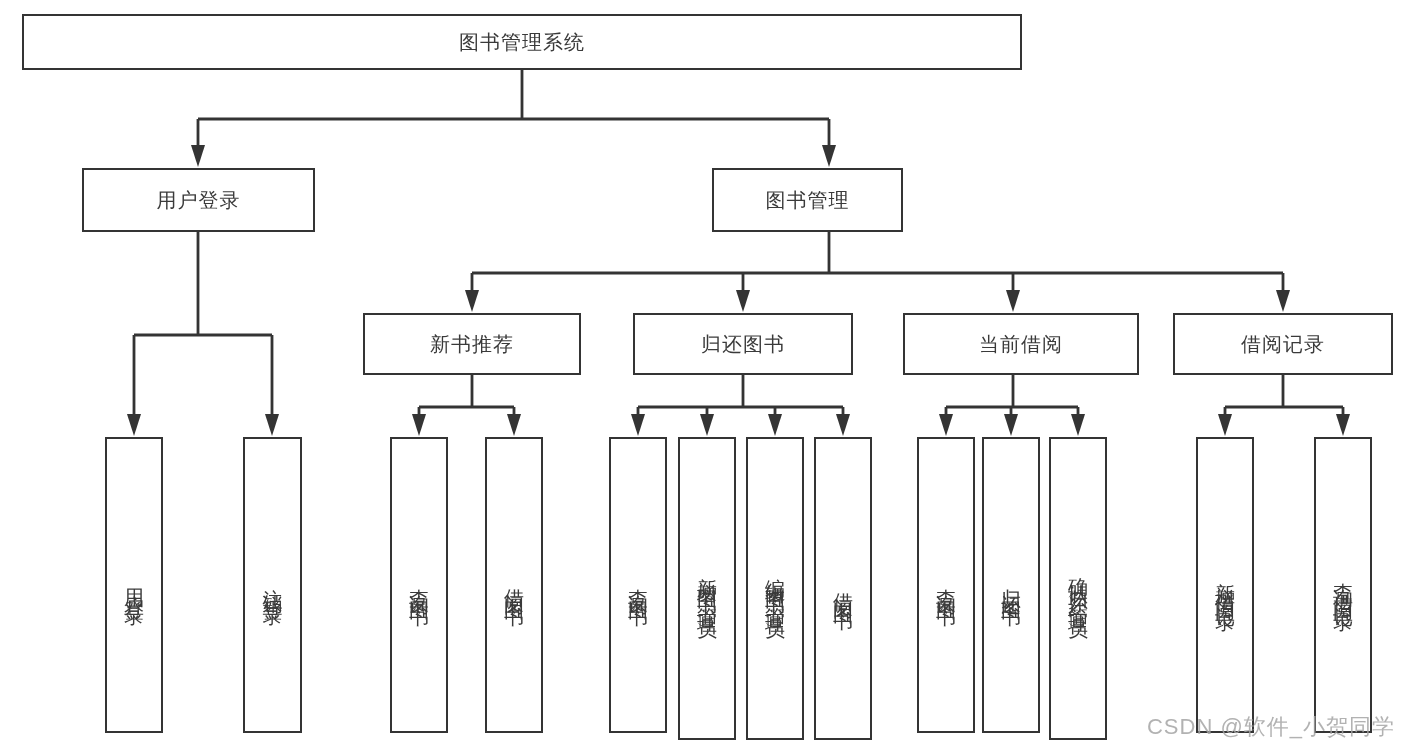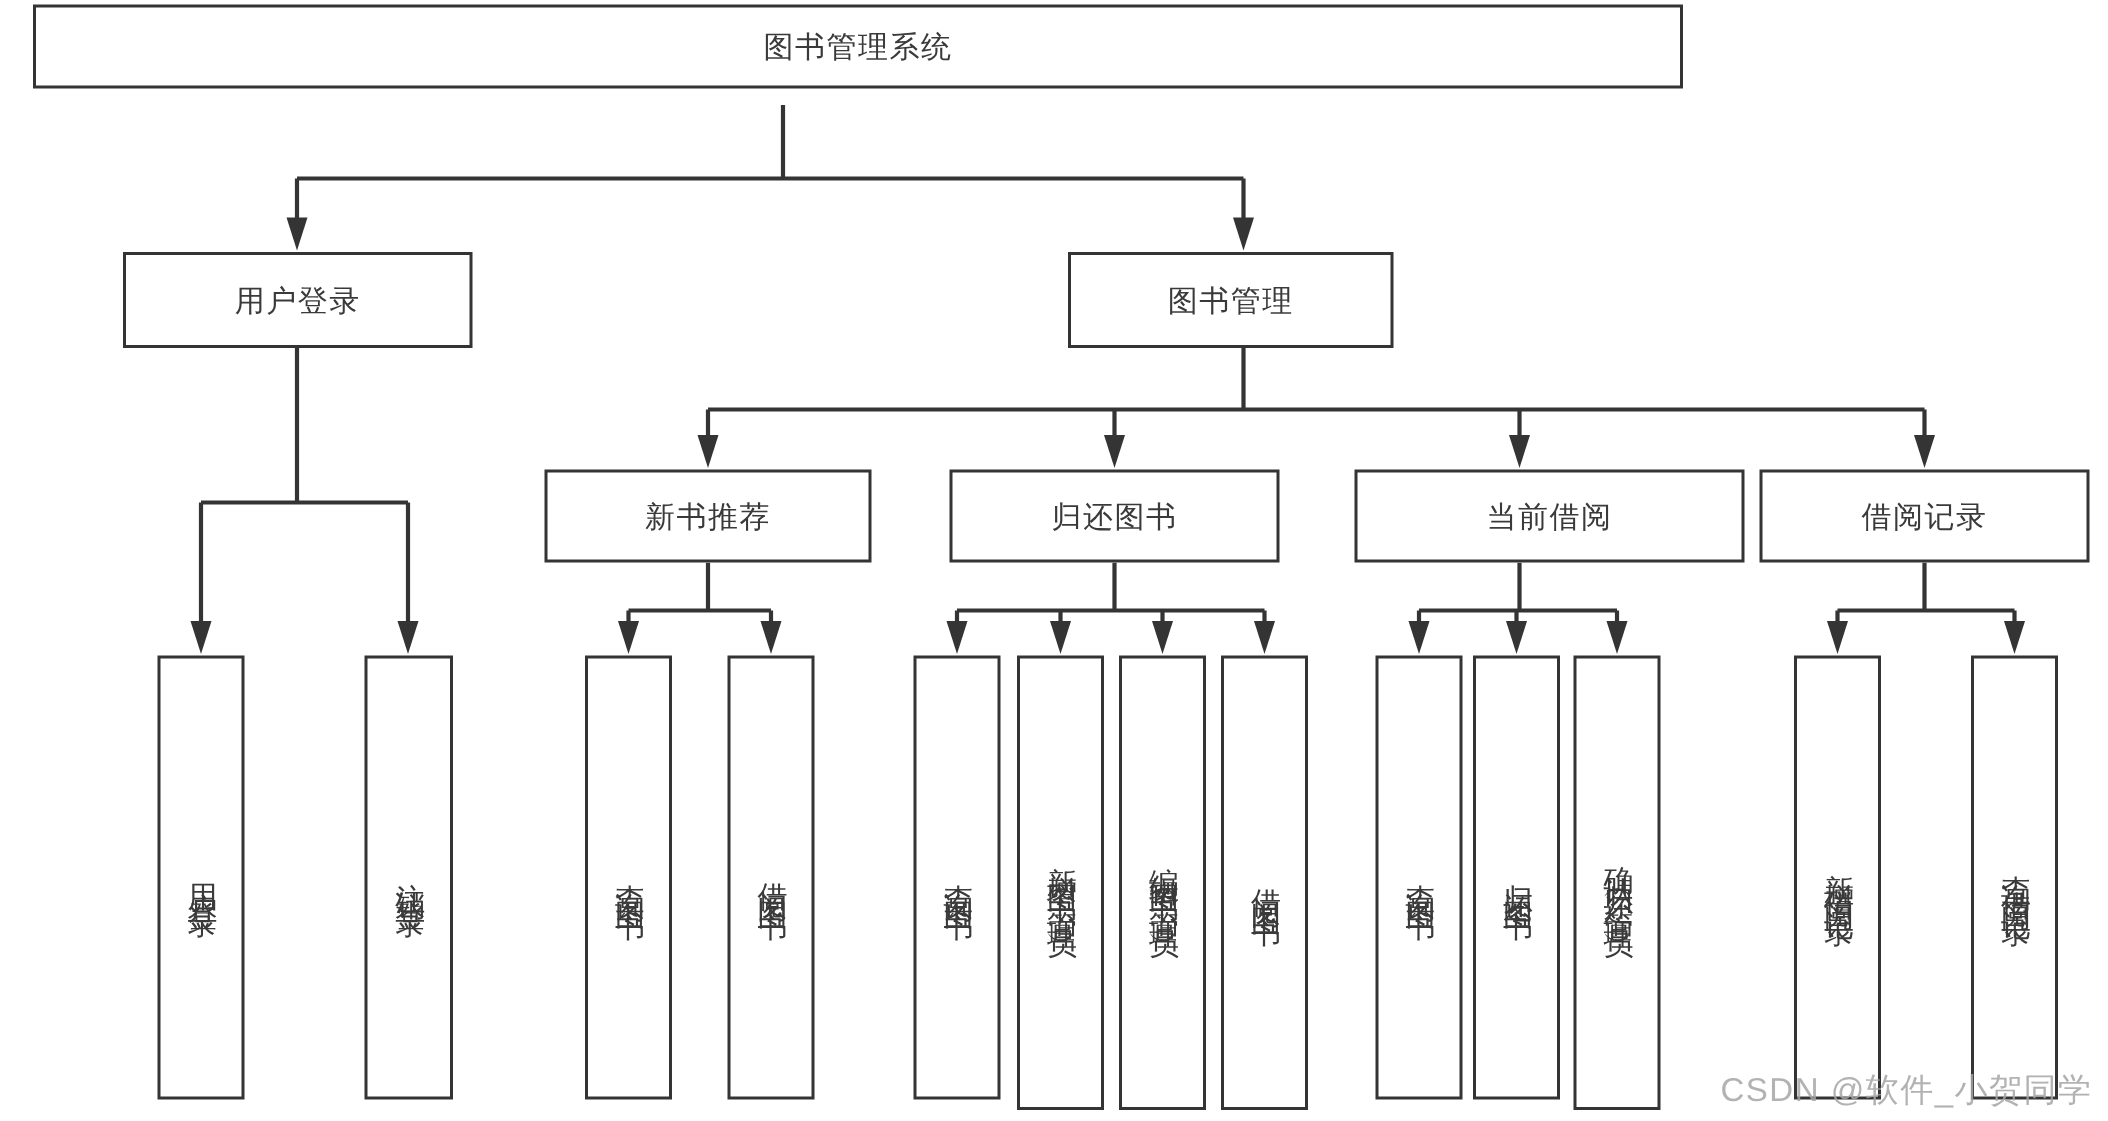--- a/index.html
+++ b/index.html
@@ -82,38 +82,38 @@
       <polygon points="768,414 782,414 775,436"></polygon>
       <polygon points="836,414 850,414 843,436"></polygon>
       <polygon points="939,414 953,414 946,436"></polygon>
       <polygon points="1004,414 1018,414 1011,436"></polygon>
       <polygon points="1071,414 1085,414 1078,436"></polygon>
       <polygon points="1218,414 1232,414 1225,436"></polygon>
       <polygon points="1336,414 1350,414 1343,436"></polygon>
     </g>
   </svg>
 
-  <div class="node" style="left:22px;top:3px;width:1100px;height:56px;text-align:right;">
+  <div class="node" style="left:22px;top:14px;width:1000px;height:56px;text-align:right;">
     <span class="lbl">图书管理系统</span>
   </div>
 
   <div class="node" style="left:82px;top:168px;width:233px;height:64px;">
     <span class="lbl">用户登录</span>
   </div>
-  <div class="node" style="left:712px;top:168px;width:217px;height:64px;">
+  <div class="node" style="left:712px;top:168px;width:191px;height:64px;">
     <span class="lbl">图书管理</span>
   </div>
 
   <div class="node" style="left:363px;top:313px;width:218px;height:62px;">
     <span class="lbl">新书推荐</span>
   </div>
   <div class="node" style="left:633px;top:313px;width:220px;height:62px;">
     <span class="lbl">归还图书</span>
   </div>
-  <div class="node" style="left:903px;top:313px;width:260px;height:62px;">
+  <div class="node" style="left:903px;top:313px;width:236px;height:62px;">
     <span class="lbl">当前借阅</span>
   </div>
   <div class="node" style="left:1173px;top:313px;width:220px;height:62px;justify-content:center;">
     <span class="lbl">借阅记录</span>
   </div>
 
   <div class="node leaf" style="left:105px;top:437px;width:58px;height:296px;">
     <span class="lbl">用户登录</span>
   </div>
   <div class="node leaf" style="left:243px;top:437px;width:59px;height:296px;">

